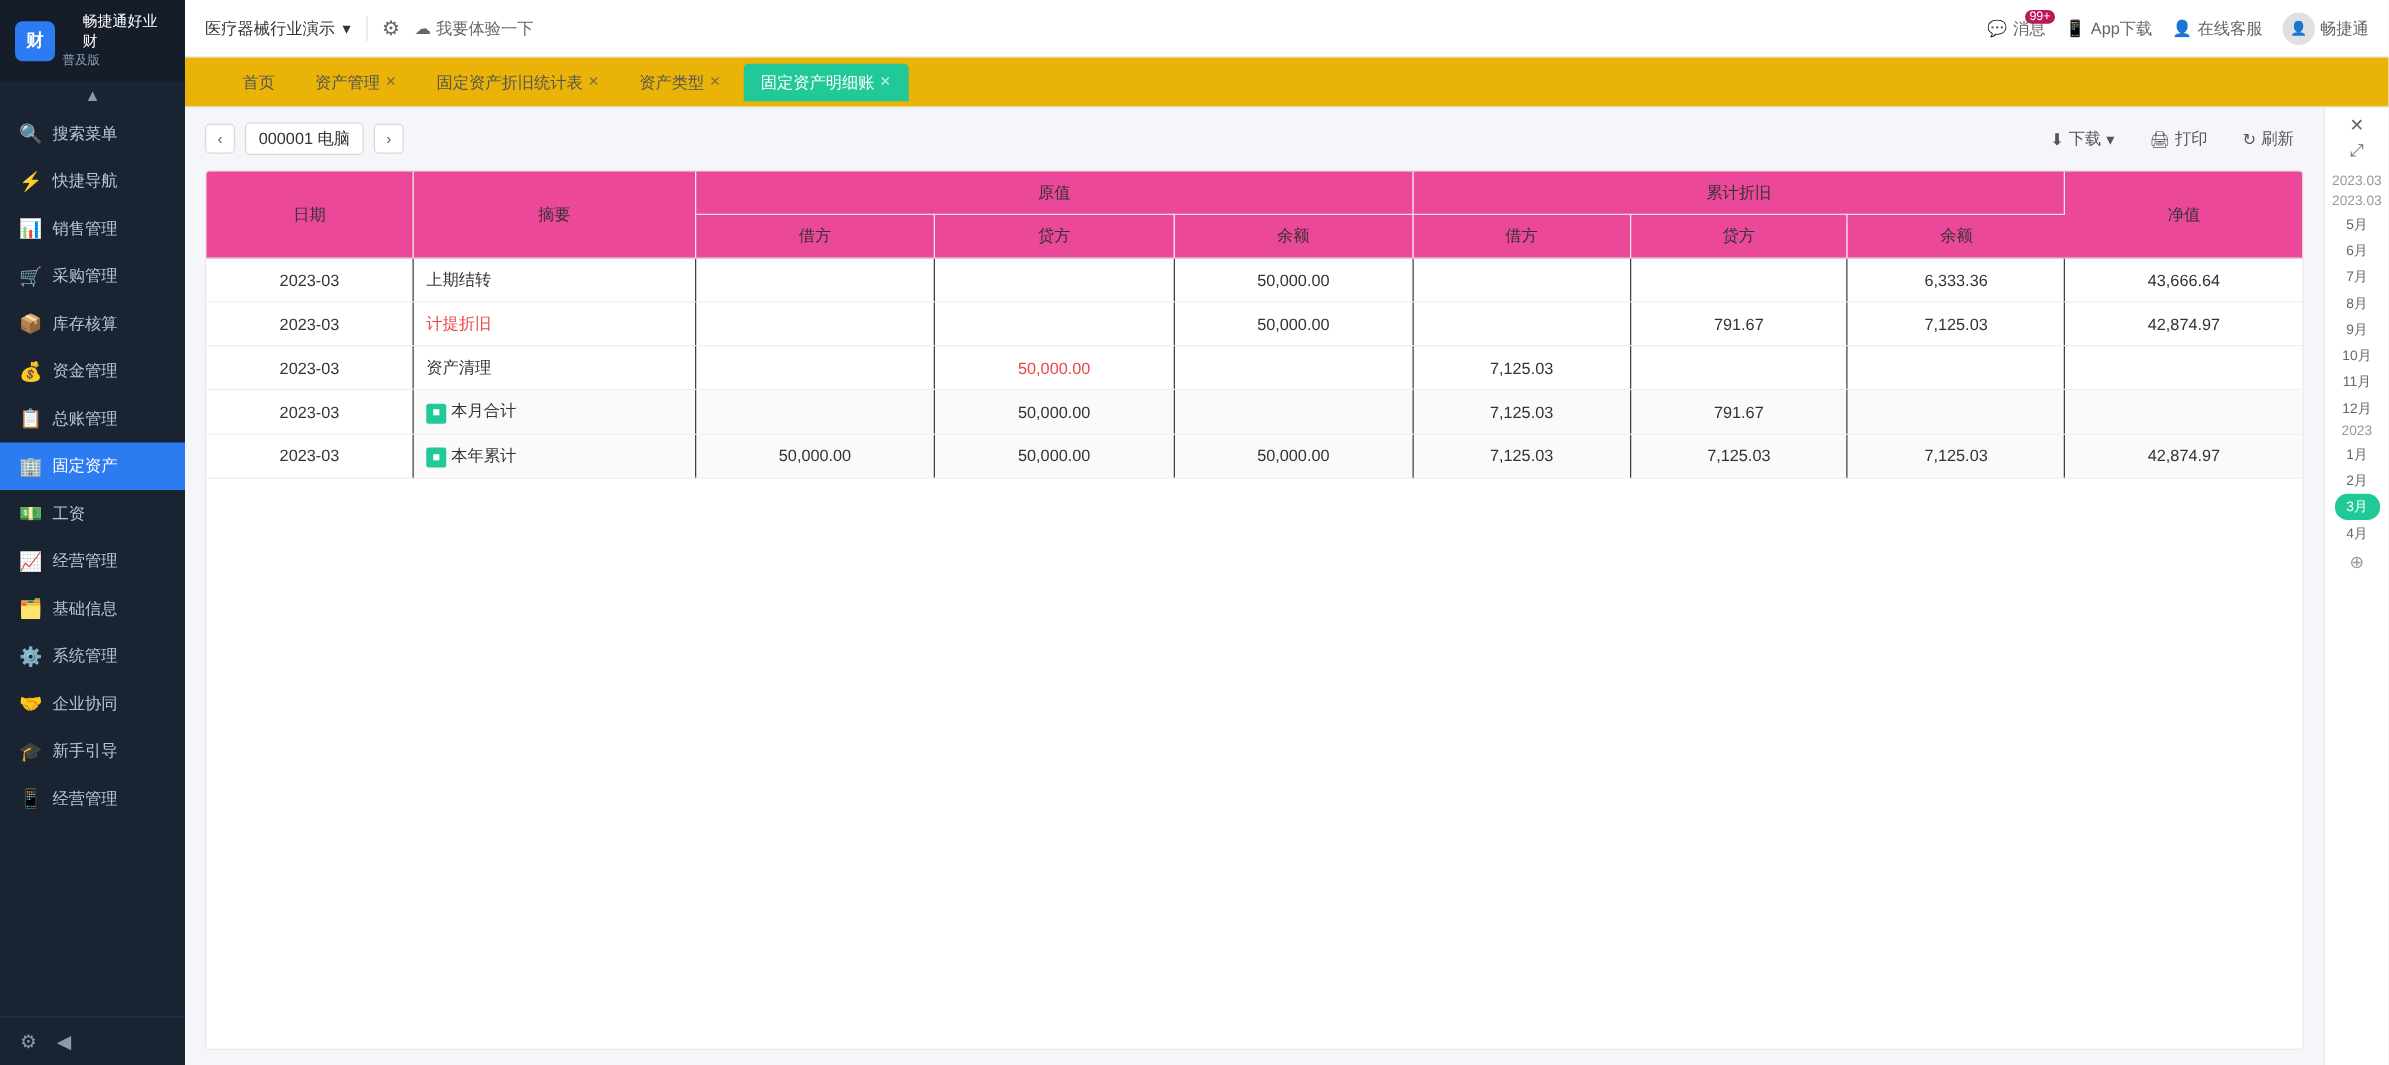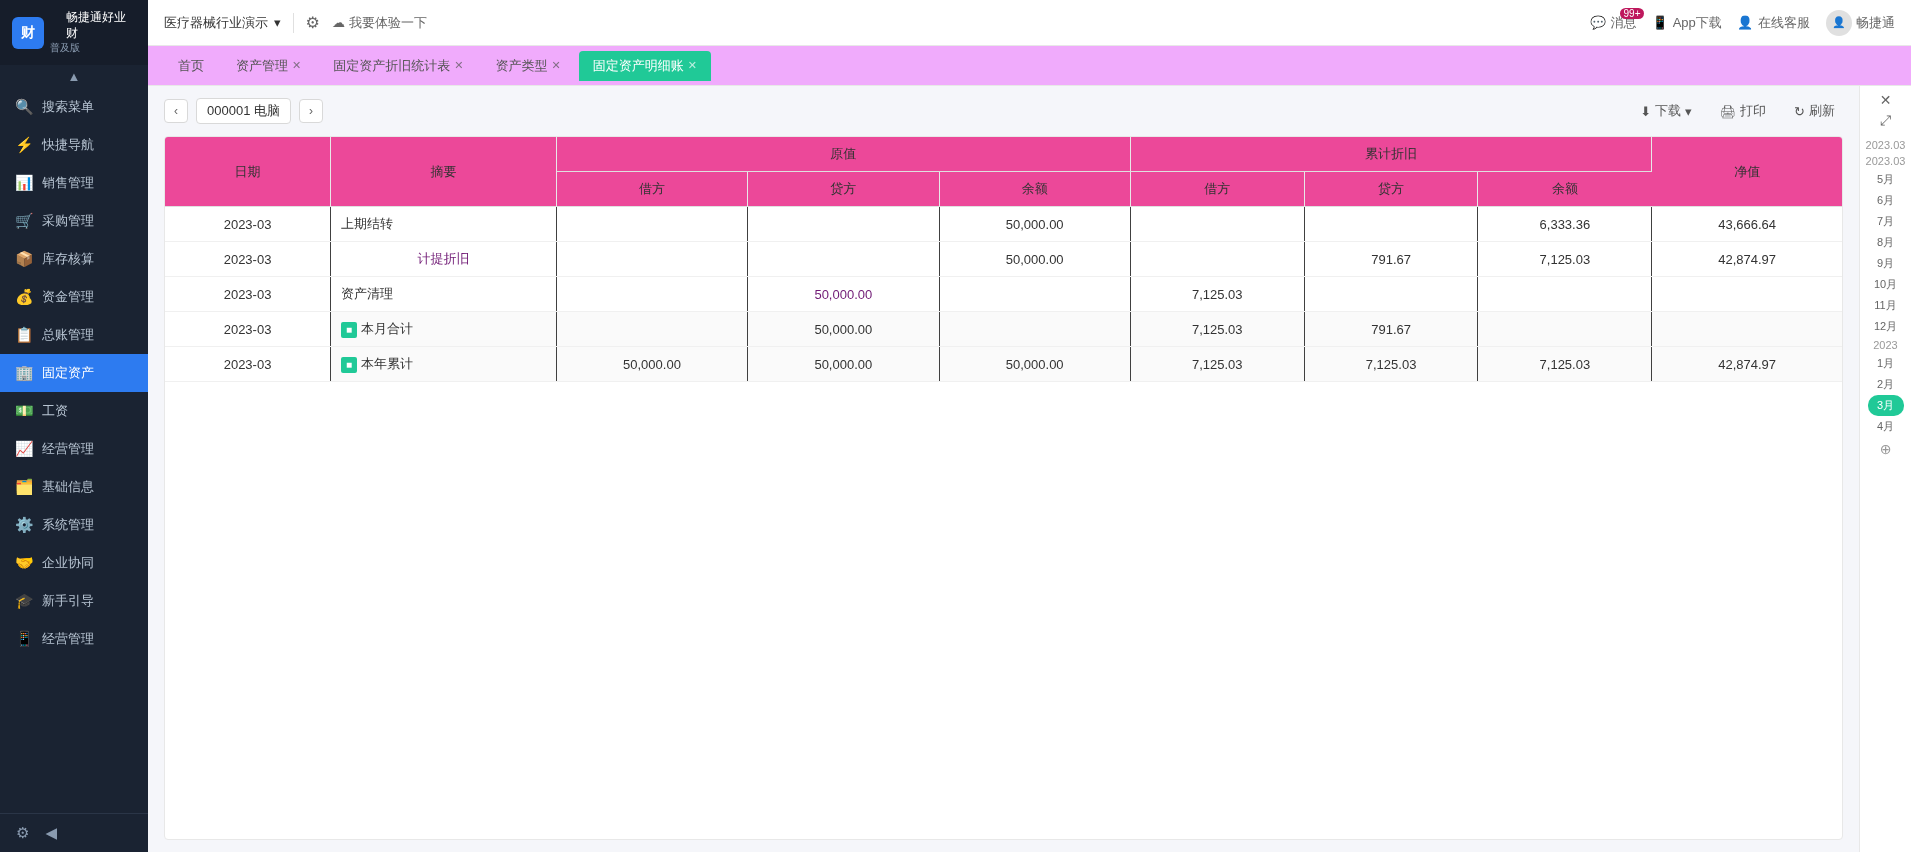--- a/index.html
+++ b/index.html
@@ -26,21 +26,21 @@
     .topbar-divider { width: 1px; height: 20px; background: #e0e0e0; }
     .topbar-gear { color: #666; cursor: pointer; font-size: 16px; }
     .topbar-experience { display: flex; align-items: center; gap: 4px; color: #666; font-size: 13px; cursor: pointer; }
     .topbar-right { margin-left: auto; display: flex; align-items: center; gap: 16px; }
     .topbar-badge { position: relative; display: flex; align-items: center; gap: 4px; color: #666; font-size: 13px; cursor: pointer; }
     .badge-count { background: #be185d; color: #fff; border-radius: 10px; font-size: 10px; padding: 0 4px; min-width: 18px; text-align: center; position: absolute; top: -6px; right: -8px; }
     .topbar-user { display: flex; align-items: center; gap: 4px; color: #666; font-size: 13px; cursor: pointer; }
     .user-avatar { width: 26px; height: 26px; background: #e0e0e0; border-radius: 50%; display: flex; align-items: center; justify-content: center; font-size: 11px; color: #666; }
 
     
-    .tabbar { background: #f0abfc; display: flex; align-items: center; padding: 0 16px; border-bottom: 1px solid #e8e8e8; height: 40px; flex-shrink: 0; gap: 4px; }
+    .tabbar { background: #eab308; display: flex; align-items: center; padding: 0 32px; border-bottom: 1px solid #e8e8e8; height: 40px; flex-shrink: 0; gap: 4px; }
     .tab { display: flex; align-items: center; gap: 4px; padding: 6px 14px; border-radius: 4px 4px 0 0; font-size: 13px; cursor: pointer; color: #555; white-space: nowrap; }
     .tab.active { background: #20c997; color: #fff; }
     .tab-close { font-size: 11px; opacity: 0.7; cursor: pointer; }
 
     
     .content { flex: 1; overflow: hidden; display: flex; flex-direction: column; background: #f5f6fa; }
     .content-inner { flex: 1; overflow: hidden; display: flex; gap: 0; }
 
     
     .page-content { flex: 1; overflow: hidden; display: flex; flex-direction: column; padding: 12px 16px; }
@@ -54,21 +54,21 @@
     .nav-btn { display: flex; align-items: center; gap: 4px; color: #555; font-size: 13px; cursor: pointer; padding: 4px 8px; border-radius: 4px; }
 
     
     .table-wrap { flex: 1; background: #fff; border-radius: 4px; overflow: auto; border: 1px solid #e8e8e8; }
     table { width: 100%; border-collapse: collapse; font-size: 13px; }
     thead tr th { background: #ec4899; color: #333; font-weight: 500; text-align: center; padding: 8px 10px; border-bottom: 1px solid #e0e0e0; border-right: 1px solid #e8e8e8; white-space: nowrap; }
     thead tr th:last-child { border-right: none; }
     tbody tr td { padding: 8px 10px; border-bottom: 1px solid #f0f0f0; border-right: 1px solid #404040; text-align: center; color: #333; white-space: nowrap; }
     tbody tr td:last-child { border-right: none; }
     tbody tr td.text-left { text-align: left; }
-    tbody tr td.blue { color: #701a75; text-align: center; }
+    tbody tr td.blue { color: #ef4444; }
     tbody tr td.total-row { font-weight: 500; background: #fafafa; }
     .row-icon { display: inline-flex; align-items: center; justify-content: center; width: 16px; height: 16px; background: #20c997; border-radius: 2px; color: #fff; font-size: 10px; margin-right: 4px; }
 
     
     .timeline-panel { width: 52px; background: #fff; border-left: 1px solid #e8e8e8; display: flex; flex-direction: column; align-items: center; padding: 6px 0; overflow-y: auto; flex-shrink: 0; }
     .timeline-close { font-size: 14px; color: #666; cursor: pointer; margin-bottom: 4px; }
     .timeline-expand { font-size: 14px; color: #666; cursor: pointer; margin-bottom: 8px; }
     .timeline-year { font-size: 11px; color: #999; padding: 2px 0; }
     .timeline-month { font-size: 11px; color: #666; padding: 3px 6px; cursor: pointer; border-radius: 10px; width: 36px; text-align: center; }
     .timeline-month.active { background: #20c997; color: #fff; border-radius: 10px; }

